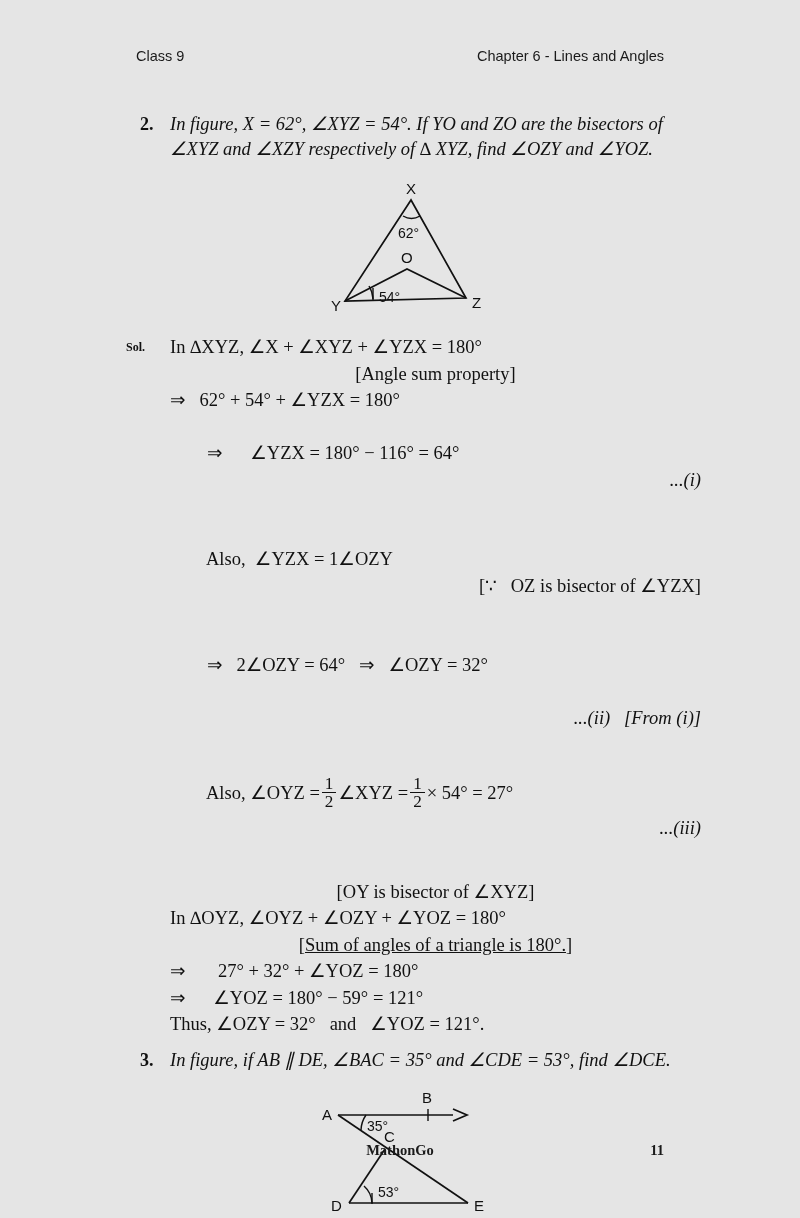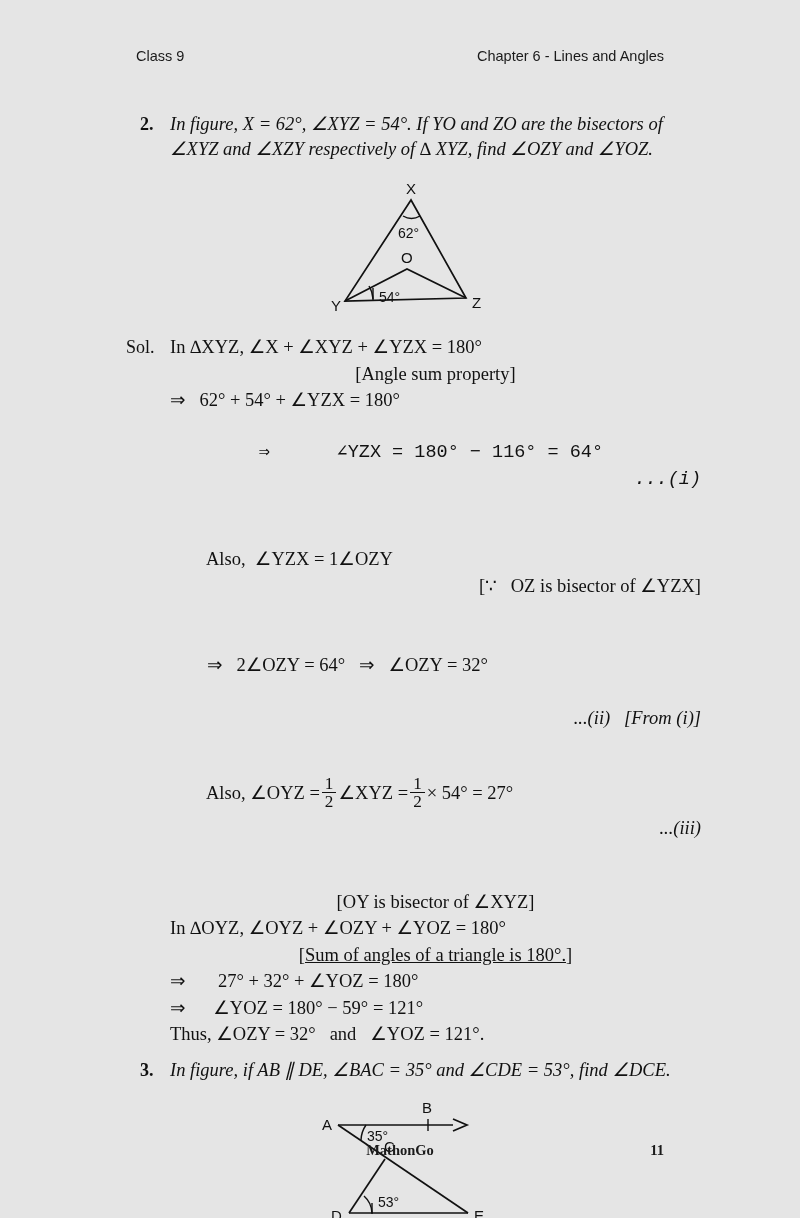--- a/index.html
+++ b/index.html
@@ -81,22 +81,22 @@
   .solblock {
     position: relative;
     padding-left: 44px;
     font-size: 18.5px;
     line-height: 26.5px;
   }
   .solmark {
     position: absolute;
     left: 0;
     top: 0;
-    font-weight: normal;
-    font-size: 18px;
+    font-weight: bold;
+    font-size: 12px;
   }
   .line { display: block; white-space: pre; }
   .line.right { text-align: center; }
   .line.center { text-align: center; text-decoration: underline; }
   .ital { font-style: italic; }
 
   
   .frac {
     display: inline-block;
     vertical-align: -0.52em;
@@ -173,21 +173,21 @@
       </svg>
     </div>
 
     <div class="solblock" style="margin-top:10px;">
       <span class="solmark">Sol.</span>
 
       <span class="line">In ∆XYZ, ∠X + ∠XYZ + ∠YZX = 180°</span>
       <span class="line right">[Angle sum property]</span>
       <span class="line">⇒   62° + 54° + ∠YZX = 180°</span>
 
-      <span class="line" style="position:relative;font-family:Liberation Mono, monospace;">
+      <span class="line" style="position:relative;">
         <span>⇒      ∠YZX = 180° − 116° = 64°</span>
         <span class="ital" style="position:absolute;right:0;">...(i)</span>
       </span>
 
       <span class="line" style="position:relative;">
         <span>Also,  ∠YZX = 1∠OZY</span>
         <span style="position:absolute;right:0;">[∵   OZ is bisector of ∠YZX]</span>
       </span>
 
       <span class="line" style="position:relative;">
@@ -195,21 +195,21 @@
         <span style="position:absolute;right:0;">
           <span class="ital">...(ii)   [From (i)]</span>
         </span>
       </span>
 
       <span class="line" style="position:relative; margin-top:9px; line-height:34px;">
         <span>Also, ∠OYZ =</span><span class="frac"><span class="num">1</span><span class="den">2</span></span><span>∠XYZ =</span><span class="frac"><span class="num">1</span><span class="den">2</span></span><span>× 54° = 27°</span>
         <span class="ital" style="position:absolute;right:0;">...(iii)</span>
       </span>
 
-      <span class="line right" style="margin-top:10px;">[OY is bisector of ∠XYZ]</span>
+      <span class="line right" style="margin-top:0;">[OY is bisector of ∠XYZ]</span>
       <span class="line">In ∆OYZ, ∠OYZ + ∠OZY + ∠YOZ = 180°</span>
       <span class="line center">[Sum of angles of a triangle is 180°.]</span>
       <span class="line">⇒       27° + 32° + ∠YOZ = 180°</span>
       <span class="line">⇒      ∠YOZ = 180° − 59° = 121°</span>
       <span class="line">Thus, ∠OZY = 32°   and   ∠YOZ = 121°.</span>
     </div>
 
     <div class="qblock" style="margin-top:10px;">
       <span class="qnum">3.</span>
       <span class="qtext">In figure, if AB ∥ DE, ∠BAC = 35° and ∠CDE = 53°, find ∠DCE.</span>

